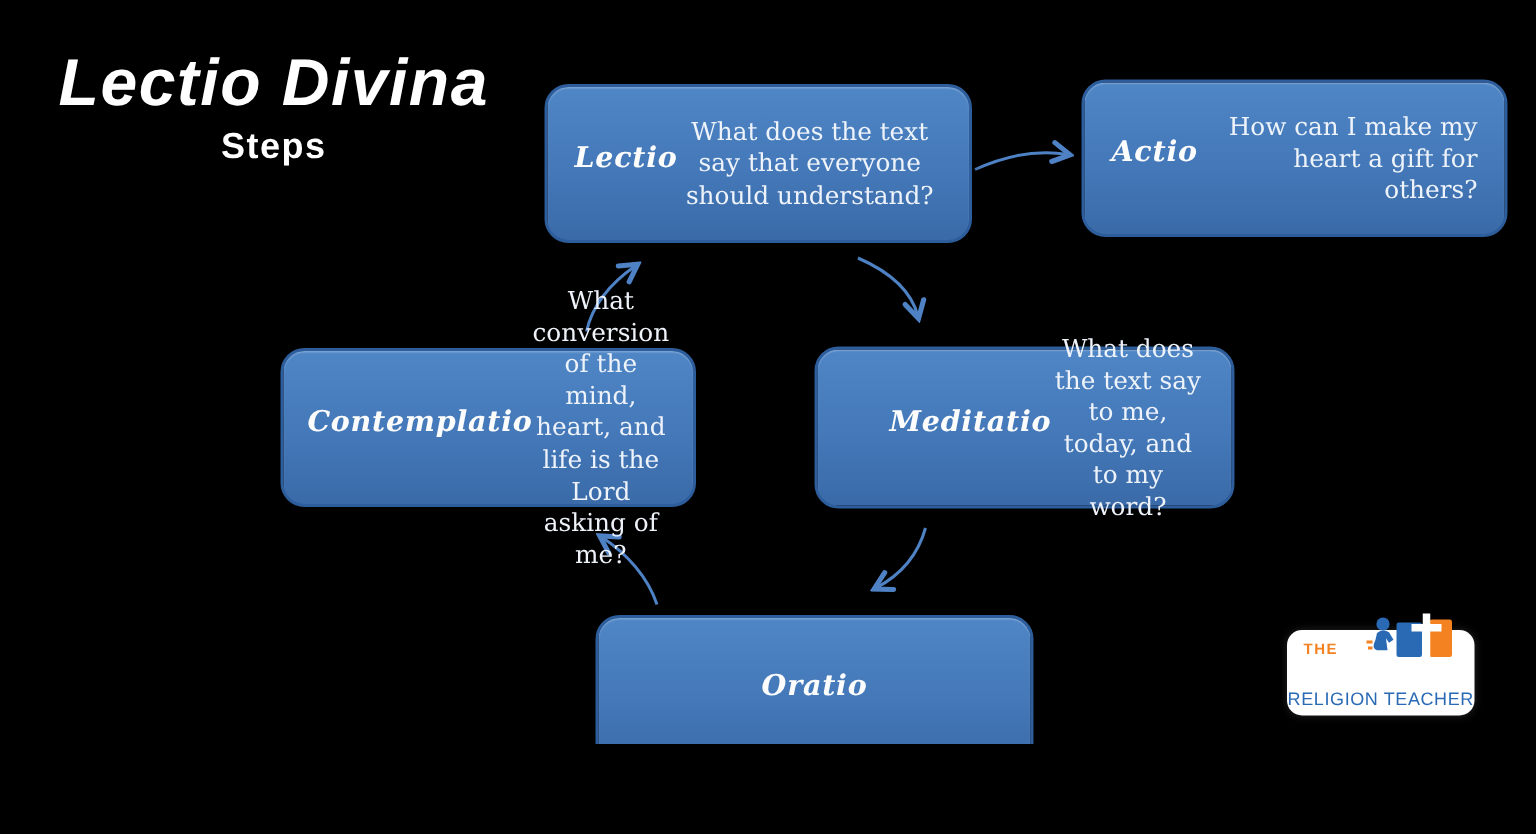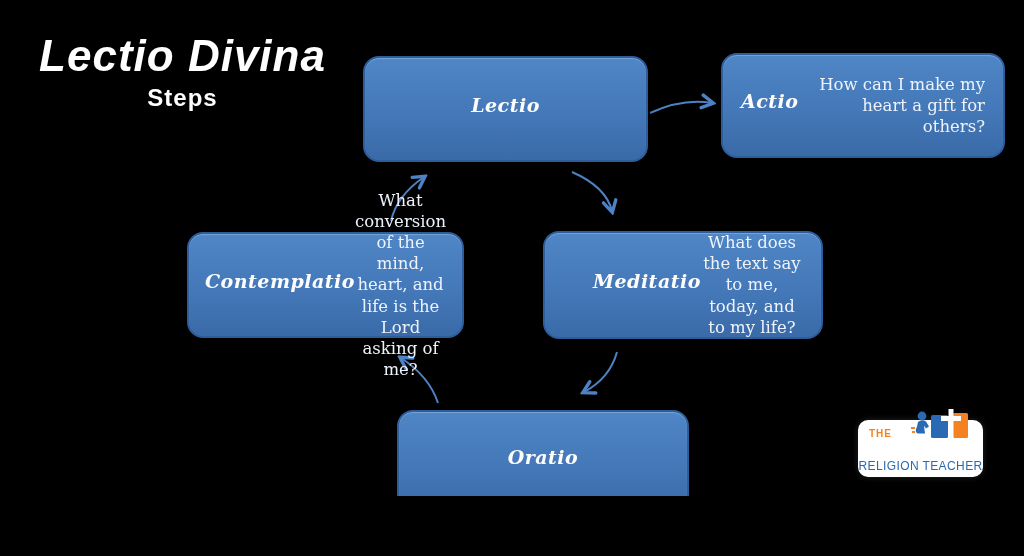--- a/index.html
+++ b/index.html
@@ -77,30 +77,31 @@
       <path d="M650,113 C672,103 694,100 712,103" marker-end="url(#chev)"></path>
       <path d="M572,172 C595,182 608,195 612,211" marker-end="url(#chev)"></path>
       <path d="M617,352 C612,370 601,383 584,392" marker-end="url(#chev)"></path>
       <path d="M438,403 C432,385 418,369 401,358" marker-end="url(#chev)"></path>
       <path d="M391,221 C395,203 408,188 424,177" marker-end="url(#chev)"></path>
     </g>
   </svg>
 
   <div class="node" id="node-lectio">
     <div class="node-title">Lectio</div>
+    <div class="node-text">What does the text say that everyone should understand?</div>
   </div>
 
   <div class="node" id="node-actio">
     <div class="node-title">Actio</div>
     <div class="node-text">How can I make my heart a gift for others?</div>
   </div>
 
   <div class="node" id="node-meditatio">
     <div class="node-title">Meditatio</div>
-    <div class="node-text">What does the text say to me, today, and to my life?</div>
+    <div class="node-text">What does the text say to me, today, and to my word?</div>
   </div>
 
   <div class="node" id="node-contemplatio">
     <div class="node-title">Contemplatio</div>
     <div class="node-text">What conversion of the mind, heart, and life is the Lord asking of me?</div>
   </div>
 
   <div class="node" id="node-oratio">
     <div class="node-title">Oratio</div>
   </div>

